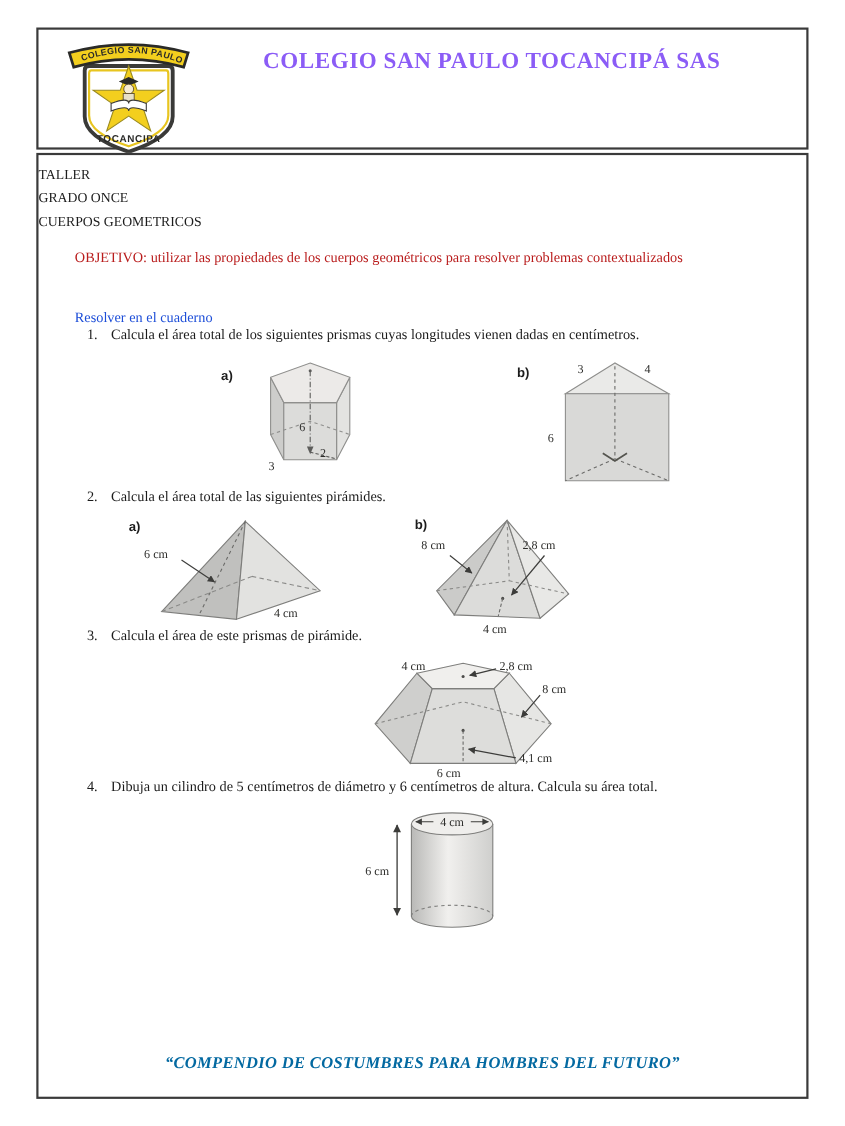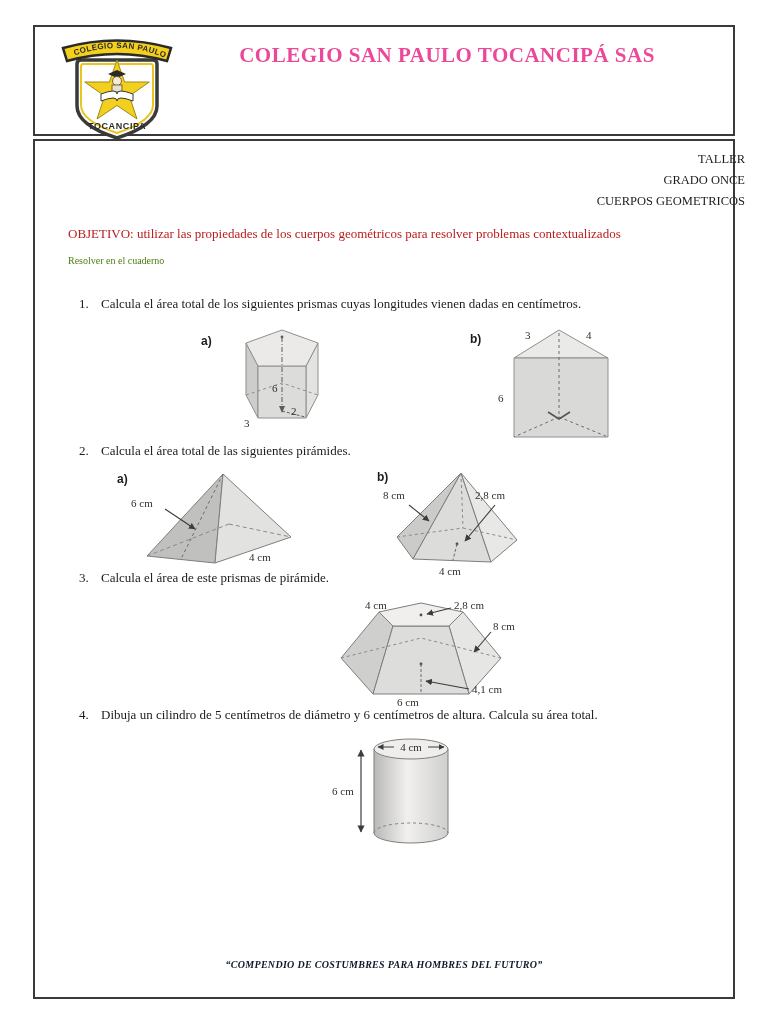--- a/index.html
+++ b/index.html
@@ -6,50 +6,50 @@
   html,body { width:768px; background:#ffffff; font-family:"Liberation Serif", serif; }
   .page { position:relative; width:768px; height:1024px; background:#ffffff; overflow:hidden; }
 
   .header-box {
     position:absolute; left:33px; top:25px; width:702px; height:111px;
     border:2px solid #3a3a3a; background:#ffffff;
   }
   .logo { position:absolute; left:22px; top:3px; width:120px; height:112px; }
   .header-title {
     position:absolute; left:150px; right:24px; top:16px; text-align:center;
-    font-size:21px; font-weight:bold; letter-spacing:0.5px; color:#ec4899;
+    font-size:21px; font-weight:bold; letter-spacing:0.5px; color:#8b5cf6;
   }
 
   .content-box {
     position:absolute; left:33px; top:139px; width:702px; height:860px;
     border:2px solid #3a3a3a; background:#ffffff;
   }
-  .title-block { position:absolute; top:8px; left:12px; width:100%; text-align:right;
+  .title-block { position:absolute; top:8px; left:0; width:100%; text-align:left;
     font-size:12.5px; font-weight:500; color:#1c1c1c; line-height:21px; }
   .objective { position:absolute; top:84px; left:33px; right:33px; text-align:justify;
     font-size:13px; color:#b91c1c; line-height:18px; }
-  .instruction { position:absolute; top:114px; left:33px; font-size:10px; color:#4d7c0f; }
+  .instruction { position:absolute; top:140px; left:33px; font-size:13px; color:#1d4ed8; }
 
   .question { position:absolute; left:44px; right:30px; display:flex; font-size:13px; color:#1b1b1b; }
   .q-num { width:22px; flex:0 0 22px; }
   .q1 { top:155px; } .q2 { top:302px; } .q3 { top:429px; } .q4 { top:566px; }
 
   .fig { position:absolute; }
   .fig-1a { left:152px; top:186px; }
   .fig-1b { left:427px; top:184px; }
   .fig-2a { left:76px;  top:326px; }
   .fig-2b { left:338px; top:324px; }
   .fig-3  { left:298px; top:455px; }
   .fig-4  { left:296px; top:591px; }
 
   .fig svg text { font-family:"Liberation Serif", serif; font-size:11px; fill:#2e2e2c; }
   .fig svg text.ab { font-family:"Liberation Sans", sans-serif; font-size:12px; font-weight:bold; fill:#1c1c1c; }
 
   .footer-quote { position:absolute; top:818px; left:0; width:100%; text-align:center;
-    font-size:10px; font-weight:bold; font-style:italic; color:#0f172a; letter-spacing:0.3px; }
+    font-size:15px; font-weight:bold; font-style:italic; color:#0369a1; letter-spacing:0.3px; }
 
   .logo svg text { font-family:"Liberation Sans", sans-serif; font-weight:bold; fill:#2a2a28; }
 </style>
 </head>
 <body>
 
 <div class="page">
 
   <div class="header-box">
     <div class="logo">

